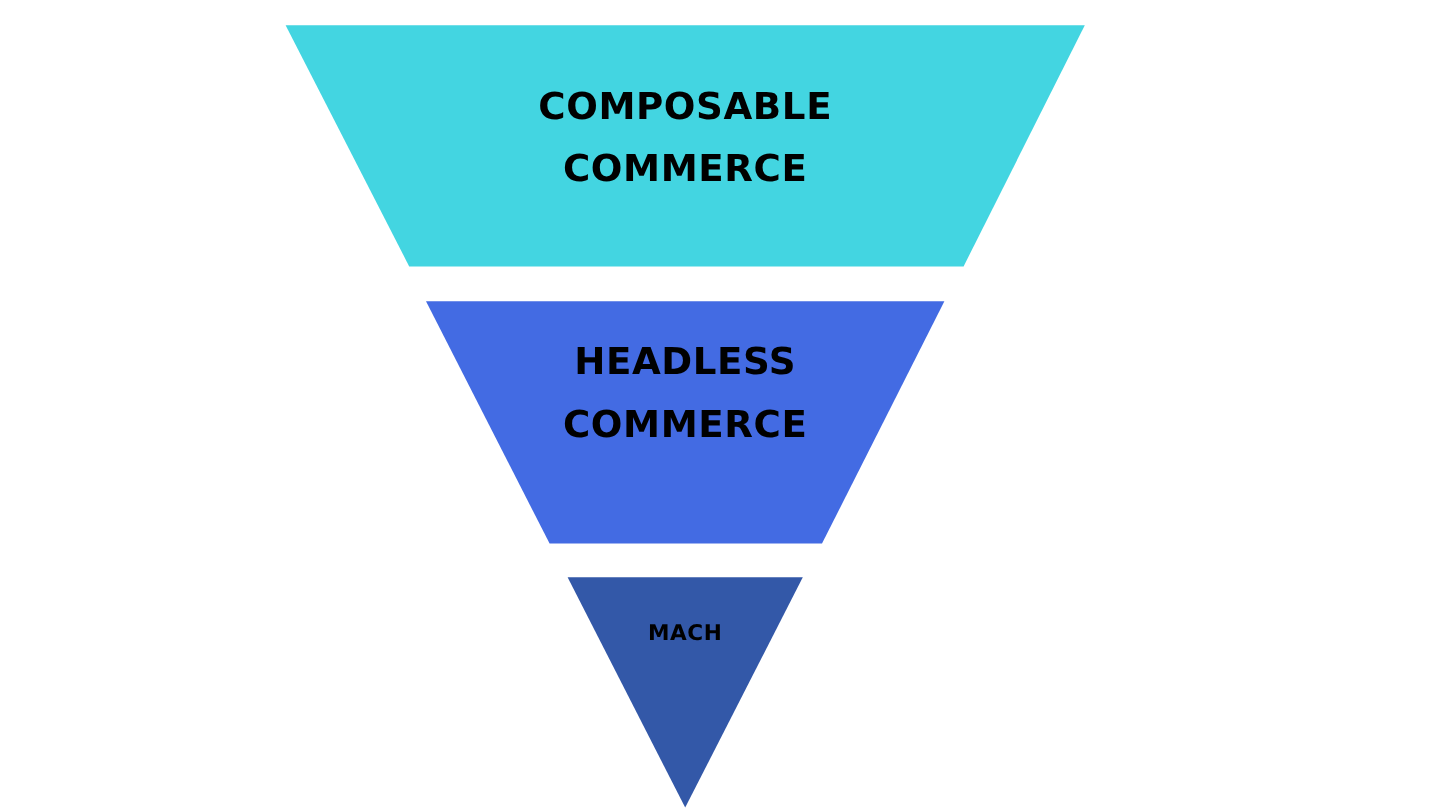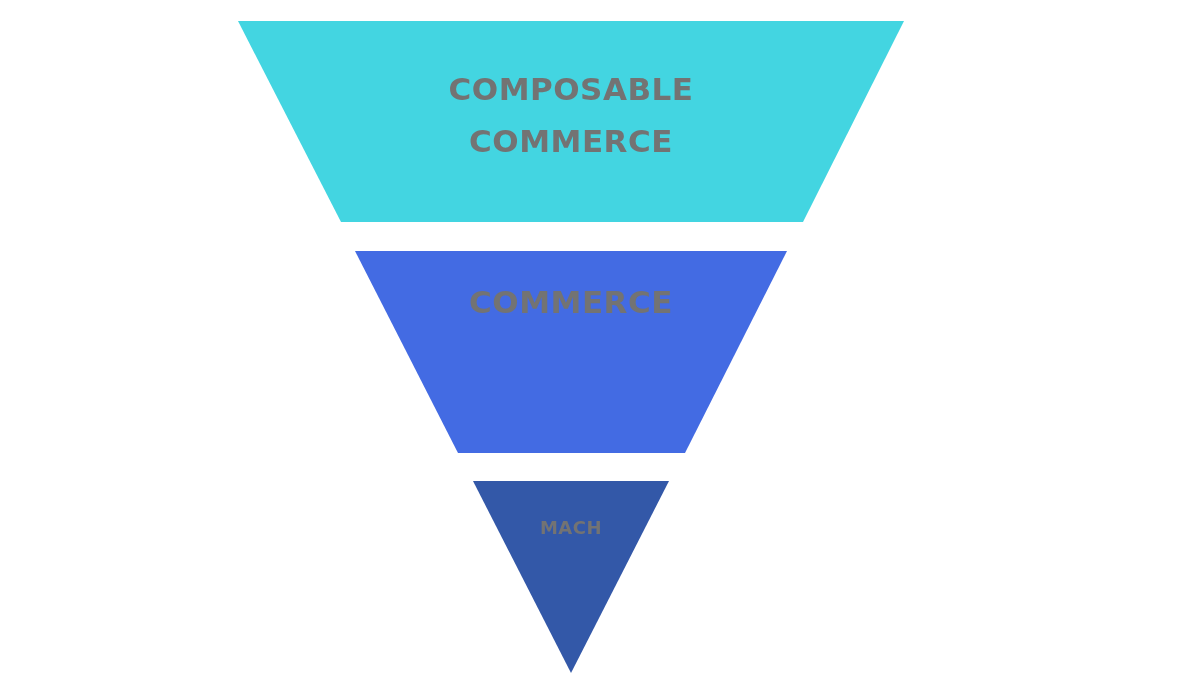--- a/index.html
+++ b/index.html
@@ -1,20 +1,20 @@
 <!DOCTYPE html>
 <html><head>
   <meta charset="utf-8">
   <style>
     html, body { margin: 0; padding: 0; background: #ffffff; }
     body { width: 1200px; height: 675px; position: relative; overflow: hidden; }
     svg.funnel { position: absolute; left: 0; top: 0; }
     .label {
       position: absolute;
-      color: #737373;
+      color: #000000;
       font-family: "DejaVu Sans", sans-serif;
       font-weight: bold;
       text-align: center;
       letter-spacing: 0.5px;
       line-height: 1.5;
       font-size: 30px;
     }
     .label span { display: block; }
     .l1 { left: 371px; width: 400px; top: 63px; font-size: 31px; line-height: 52px; }
     .l2 { left: 371px; width: 400px; top: 276px; font-size: 31px; line-height: 52px; }
@@ -28,18 +28,19 @@
   <polygon points="355,251 787,251 685,453 458,453" fill="#436BE3"></polygon>
   <polygon points="473,481 669,481 571,673" fill="#3358A8"></polygon>
 </svg>
 
 <div class="label l1">
   <span>COMPOSABLE</span>
   <span>COMMERCE</span>
 </div>
 
 <div class="label l2">
+  <span>HEADLESS</span>
   <span>COMMERCE</span>
 </div>
 
 <div class="label l3">
   <span>MACH</span>
 </div>
 
 </body></html>

